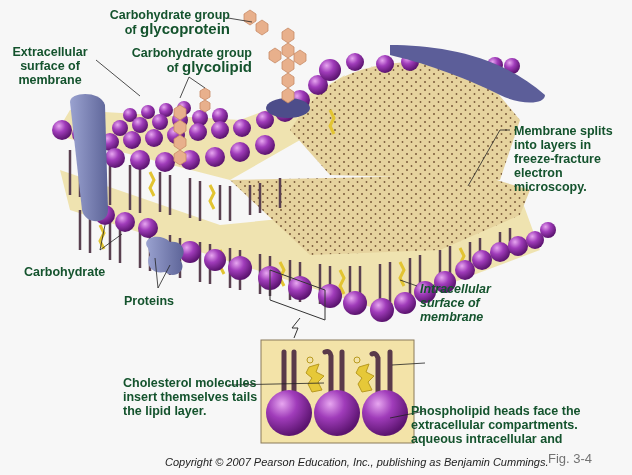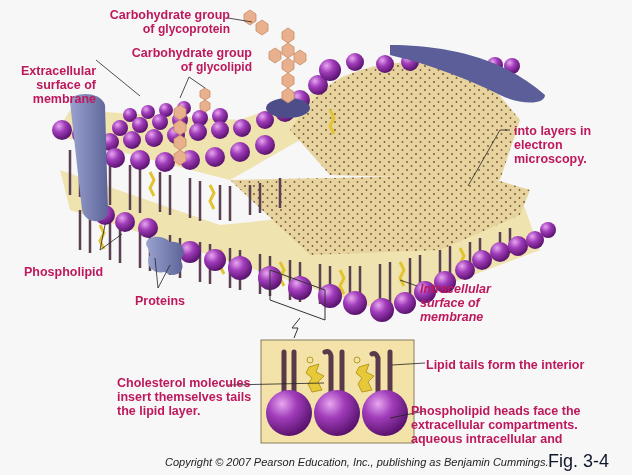--- a/index.html
+++ b/index.html
@@ -1,23 +1,23 @@
 <!DOCTYPE html>
 <html><head>
 <meta charset="utf-8">
 <style>
   html, body { margin:0; padding:0; }
   body { width:632px; height:475px; background:#f7f7f7; position:relative; overflow:hidden;
          font-family:"Liberation Sans", sans-serif; }
-  .lbl { position:absolute; font-weight:bold; color:#be185d; font-size:12.5px; line-height:14px; }
-  .lbl .em { font-size:12px; }
+  .lbl { position:absolute; font-weight:bold; color:#14532d; font-size:12.5px; line-height:14px; }
+  .lbl .em { font-size:15px; }
   .r { text-align:right; }
   svg.art { position:absolute; left:0; top:0; }
   .copy { position:absolute; left:165px; top:456px; font-size:11px; color:#222;font-style:italic; }
-  .fig { position:absolute; left:548px; top:451px; font-size:18px; color:#0f172a; }
+  .fig { position:absolute; left:548px; top:451px; font-size:13px; color:#737373; }
 </style>
 </head>
 <body>
 
 <svg class="art" width="632" height="475" viewBox="0 0 632 475">
   <defs>
     <radialGradient id="head" cx="35%" cy="30%" r="70%">
       <stop offset="0" stop-color="#e7a6f0"></stop>
       <stop offset="0.45" stop-color="#a03cba"></stop>
       <stop offset="1" stop-color="#5c1470"></stop>
@@ -194,49 +194,50 @@
 <div class="lbl r" style="left:90px;top:8px;width:140px;">
   <div>Carbohydrate group</div>
   <div><span>of </span><span class="em">glycoprotein</span></div>
 </div>
 
 <div class="lbl r" style="left:112px;top:46px;width:140px;">
   <div>Carbohydrate group</div>
   <div><span>of </span><span class="em">glycolipid</span></div>
 </div>
 
-<div class="lbl r" style="left:4px;top:64px;width:92px;">
+<div class="lbl r" style="left:4px;top:45px;width:92px;text-align:center;">
   <div>Extracellular</div>
   <div>surface of</div>
   <div>membrane</div>
 </div>
 
 <div class="lbl" style="left:514px;top:124px;width:118px;">
+  <div>Membrane splits</div>
   <div>into layers in</div>
+  <div>freeze-fracture</div>
   <div>electron</div>
   <div>microscopy.</div>
 </div>
 
-<div class="lbl" style="left:24px;top:265px;">Phospholipid</div>
-<div class="lbl" style="left:135px;top:294px;">Proteins</div>
+<div class="lbl" style="left:24px;top:265px;">Carbohydrate</div>
+<div class="lbl" style="left:124px;top:294px;">Proteins</div>
 
 <div class="lbl" style="left:420px;top:282px;width:110px;font-style:italic;">
   <div>Intracellular</div>
   <div>surface of</div>
   <div>membrane</div>
 </div>
 
-<div class="lbl" style="left:117px;top:376px;width:150px;">
+<div class="lbl" style="left:123px;top:376px;width:150px;">
   <div>Cholesterol molecules</div>
   <div>insert themselves tails</div>
   <div>the lipid layer.</div>
 </div>
 
 <div class="lbl" style="left:426px;top:358px;width:206px;">
-  <div>Lipid tails form the interior</div>
 </div>
 
 <div class="lbl" style="left:411px;top:404px;width:206px;">
   <div>Phospholipid heads face the</div>
   <div>extracellular compartments.</div>
   <div>aqueous intracellular and</div>
 </div>
 
 <div class="copy">Copyright © 2007 Pearson Education, Inc., publishing as Benjamin Cummings.</div>
 <div class="fig">Fig. 3-4</div>

